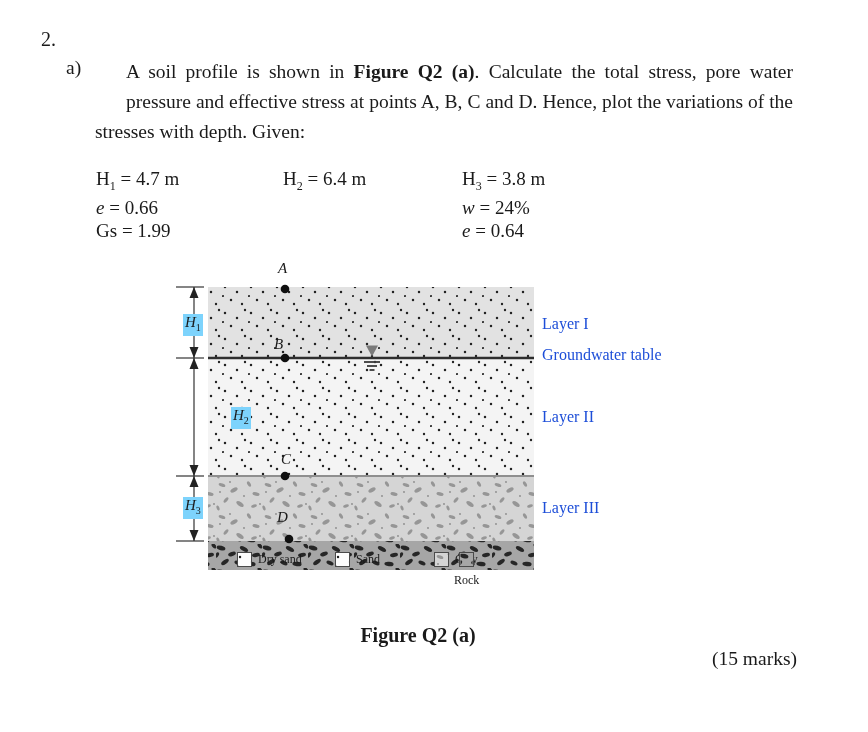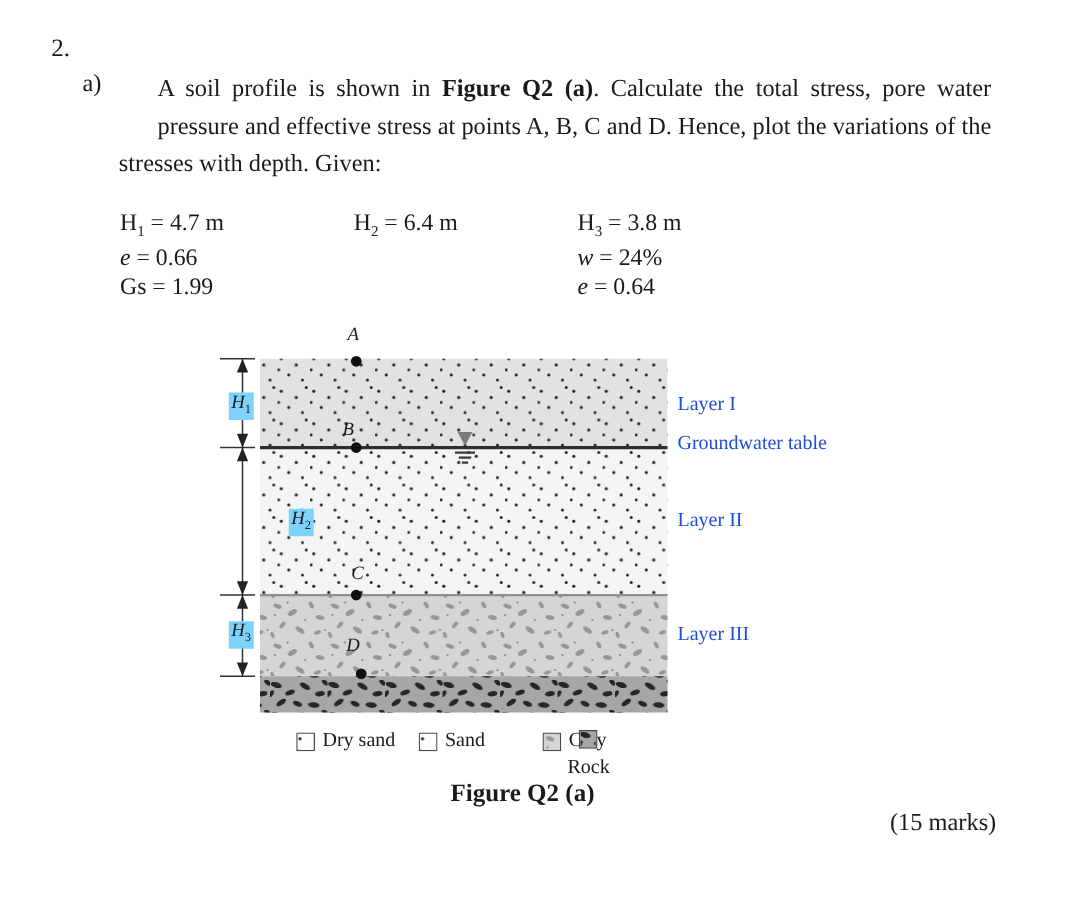--- a/index.html
+++ b/index.html
@@ -19,21 +19,21 @@
   .it { font-style:italic; }
   .fig-svg { left:170px; top:256px; }
   .hdim { font-style:italic; font-size:15px; background:#7dd3fc; padding:0 2px; line-height:16px; }
   .hdim sub { font-size:10px; font-style:normal; }
   .h1 { left:183px; top:314px; } .h2 { left:183px; top:407px;margin-left:48px; } .h3 { left:183px; top:497px; }
   .pt { font-style:italic; font-size:15px; line-height:15px; }
   .pa { left:278px; top:261px; } .pb { left:274px; top:337px; }
   .pc { left:281px; top:452px; } .pd { left:277px; top:510px; }
   .llabel { left:542px; font-size:16px; line-height:17px; color:#1d4ed8; white-space:nowrap; }
   .l1 { top:315px; } .lg { top:346px; } .l2 { top:408px; } .l3 { top:499px; }
-  .legend-item { top:584px; display:flex; align-items:center; gap:6px; font-size:16px; white-space:nowrap; }
+  .legend-item { top:552px; display:flex; align-items:center; gap:6px; font-size:12px; white-space:nowrap; }
   .li1 { left:237px; } .li2 { left:322px;margin-left:13px; } .li3 { left:387px;padding-left:47px; } .li4 { left:454px;flex-direction:column; }
   .caption { left:288px; top:624px; width:260px; text-align:center; font-weight:bold; font-size:20px; }
   .marks { right:71px; top:645px; text-align:left; font-size:19.5px; line-height:27px; }
 </style>
 </head>
 <body>
 
 <div class="abs qnum">2.</div>
 <div class="abs plabel">a)</div>
 

